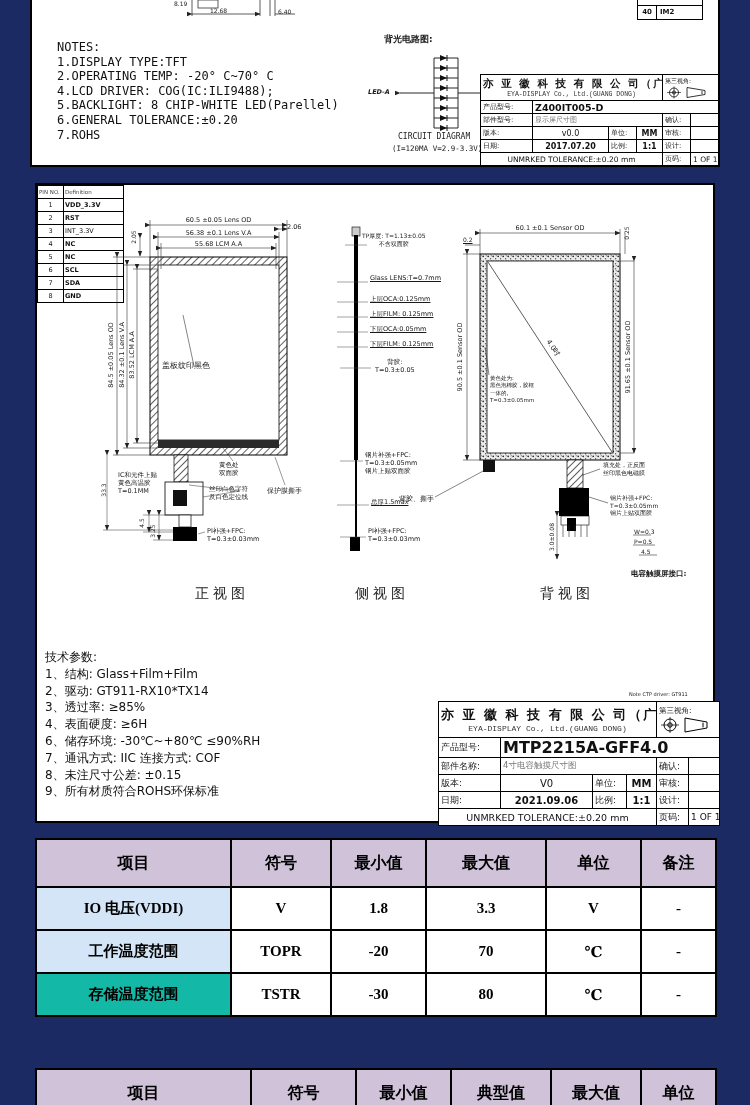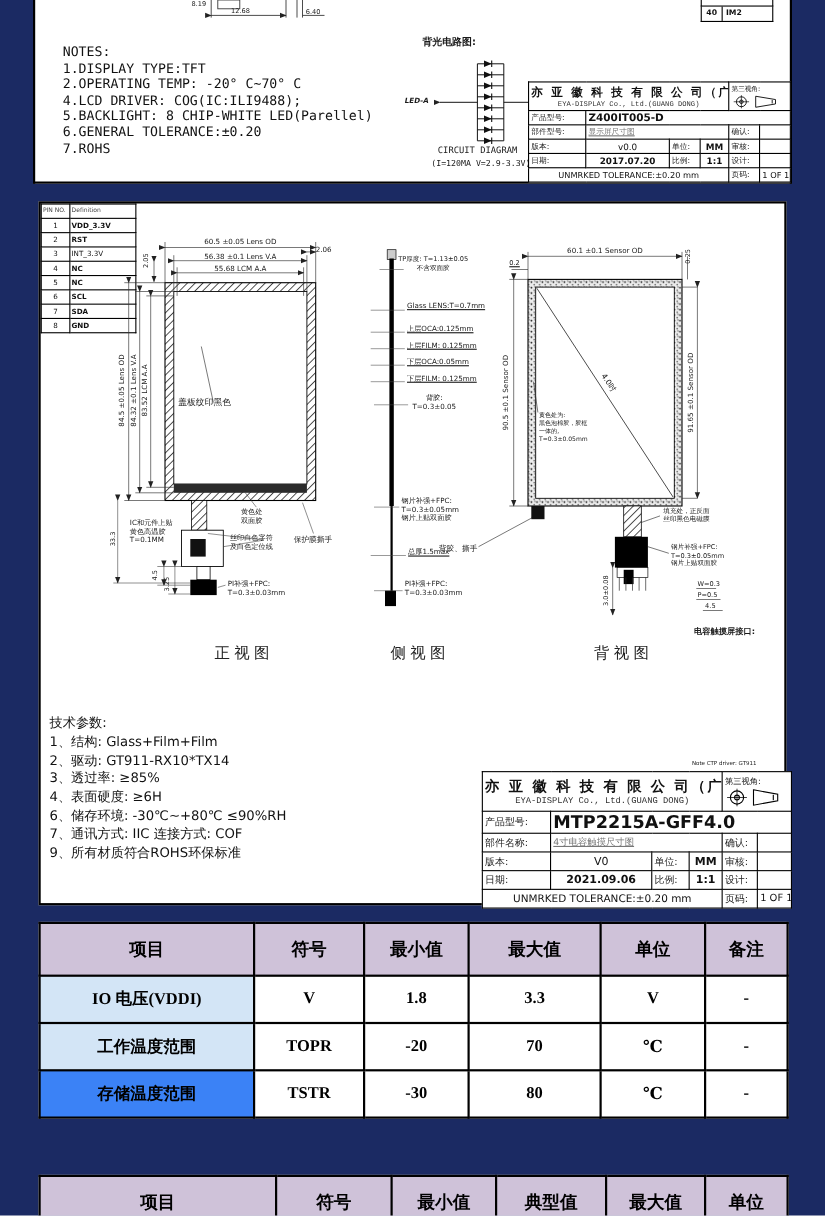--- a/index.html
+++ b/index.html
@@ -20,21 +20,21 @@
   
   #notes{left:25px;top:40px;font-family:"DejaVu Sans Mono",monospace;font-size:12px;line-height:14.6px;color:#111;}
   
   #tech{left:8px;top:464px;font-size:12px;line-height:16.8px;color:#111;font-family:"DejaVu Sans",sans-serif;}
   
   table.tb{border-collapse:collapse;position:absolute;background:#fff;table-layout:fixed;}
   table.tb td{border:1px solid #000;padding:0 2px;overflow:hidden;white-space:nowrap;vertical-align:middle;box-sizing:border-box;}
   .company-cn{font-weight:bold;letter-spacing:2px;text-align:center;}
   .company-en{text-align:center;color:#333;font-family:Liberation Mono, monospace;}
   .tb-label{color:#222;}
-  .tb-grey{color:#777;text-decoration:underline;}
+  .tb-grey{color:#777;}
   .tb-val{font-weight:bold;}
   
   #ctp{left:594px;top:396px;width:86px;border-collapse:collapse;table-layout:fixed;}
   #ctp td{border:1px solid #000;font-size:6.5px;padding:0 1px;height:12px;overflow:hidden;white-space:nowrap;}
   #ctp .hd{font-size:5.5px;color:#444;}
   
   table.spec{position:absolute;border-collapse:collapse;table-layout:fixed;background:#fff;
              font-family:"Liberation Serif","DejaVu Serif",serif;font-weight:bold;text-align:center;color:#000;}
   table.spec td{border:2px solid #000;}
   #table1{left:35px;top:838px;width:680px;}
@@ -448,20 +448,21 @@
   <span class="lbl" style="left:592px;top:506px;font-size:5px">Note CTP driver: GT911</span>
 
   <div id="tech" class="abs">
     <div>技术参数:</div>
     <div>1、结构: Glass+Film+Film</div>
     <div>2、驱动: GT911-RX10*TX14</div>
     <div>3、透过率: ≥85%</div>
     <div>4、表面硬度: ≥6H</div>
     <div>6、储存环境: -30℃~+80℃ ≤90%RH</div>
     <div>7、通讯方式: IIC 连接方式: COF</div>
+    <div>8、未注尺寸公差: ±0.15</div>
     <div>9、所有材质符合ROHS环保标准</div>
   </div>
 
   <table class="tb" style="left:401px;top:516px;width:281px;height:121px">
     <colgroup>
         <col style="width:62px">
         <col style="width:92px">
         <col style="width:34px">
         <col style="width:30px">
         <col style="width:32px">
@@ -548,21 +549,21 @@
   </tr>
   <tr class="drow">
     <td style="background:#d3e5f6">工作温度范围</td>
     <td>TOPR</td>
     <td>-20</td>
     <td>70</td>
     <td>℃</td>
     <td>-</td>
   </tr>
   <tr class="drow">
-    <td style="background:#3b82f6">存储温度范围</td>
+    <td style="background:#14b8a6">存储温度范围</td>
     <td>TSTR</td>
     <td>-30</td>
     <td>80</td>
     <td>℃</td>
     <td>-</td>
   </tr>
 </tbody>
   </table>
 
 <table class="spec" id="table2">

